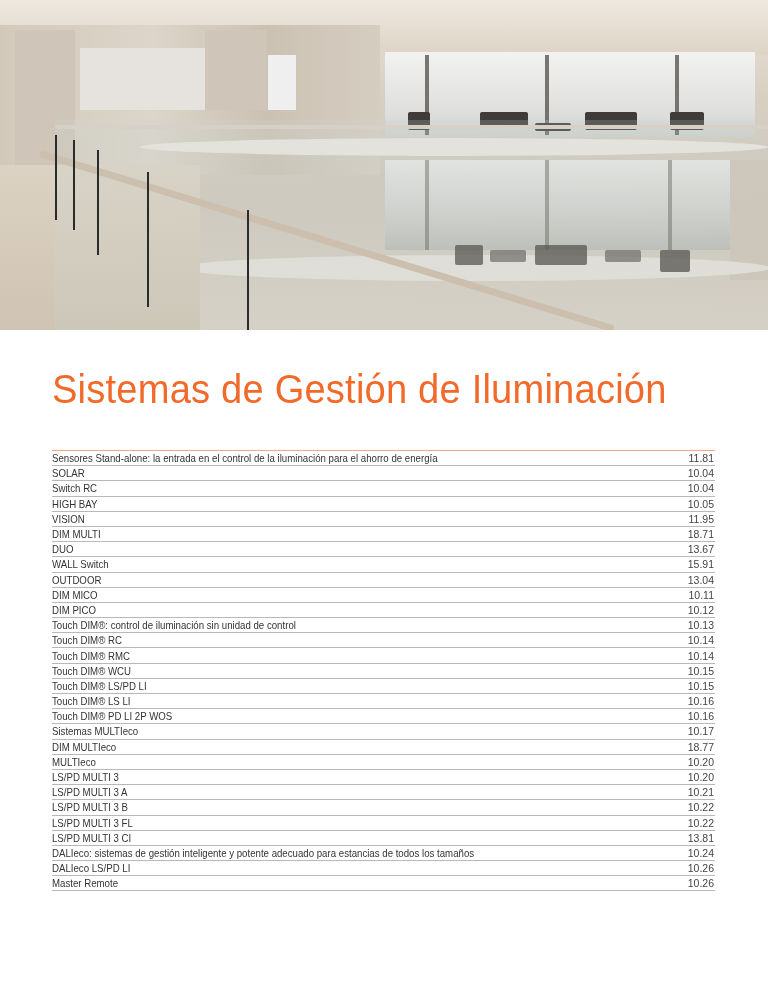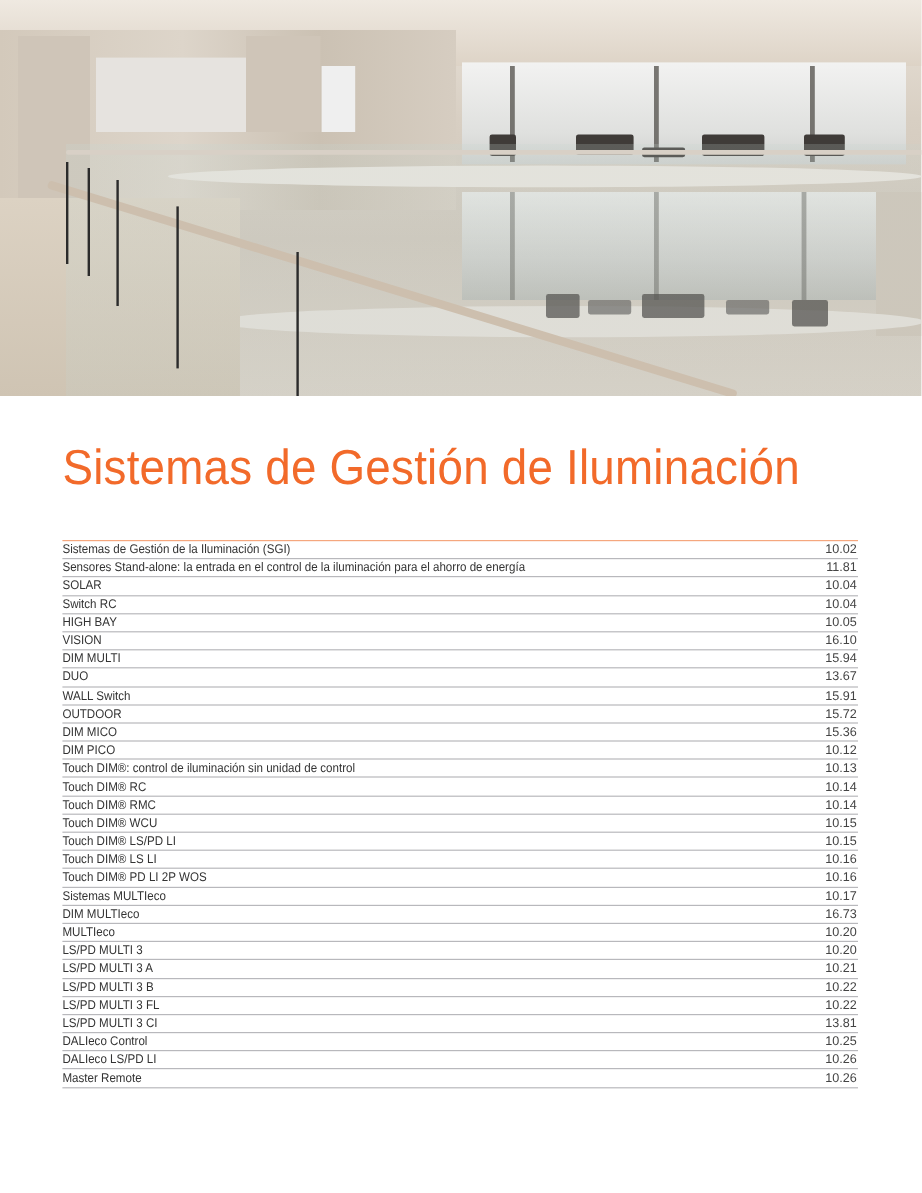--- a/index.html
+++ b/index.html
@@ -91,62 +91,58 @@
   <div class="post" style="left:73px;top:140px;height:90px;"></div>
   <div class="post" style="left:97px;top:150px;height:105px;"></div>
   <div class="post" style="left:147px;top:172px;height:135px;"></div>
   <div class="post" style="left:247px;top:210px;height:120px;"></div>
 </div>
 
 <h1 class="title">Sistemas de Gestión de Iluminación</h1>
 
 <div class="toc" id="toc">
     <div class="toc-row">
-      <span class="label">Sistemas de Gestión de la Iluminación (SGI)</span>
-      <span class="page">10.02</span>
-    </div>
-    <div class="toc-row">
       <span class="label">Sensores Stand-alone: la entrada en el control de la iluminación para el ahorro de energía</span>
       <span class="page">11.81</span>
     </div>
     <div class="toc-row">
       <span class="label">SOLAR</span>
       <span class="page">10.04</span>
     </div>
     <div class="toc-row">
       <span class="label">Switch RC</span>
       <span class="page">10.04</span>
     </div>
     <div class="toc-row">
       <span class="label">HIGH BAY</span>
       <span class="page">10.05</span>
     </div>
     <div class="toc-row">
       <span class="label">VISION</span>
-      <span class="page">16.10</span>
+      <span class="page">11.95</span>
     </div>
     <div class="toc-row">
       <span class="label">DIM MULTI</span>
-      <span class="page">15.94</span>
+      <span class="page">18.71</span>
     </div>
     <div class="toc-row">
       <span class="label">DUO</span>
       <span class="page">13.67</span>
     </div>
     <div class="toc-row">
       <span class="label">WALL Switch</span>
       <span class="page">15.91</span>
     </div>
     <div class="toc-row">
       <span class="label">OUTDOOR</span>
-      <span class="page">15.72</span>
+      <span class="page">13.04</span>
     </div>
     <div class="toc-row">
       <span class="label">DIM MICO</span>
-      <span class="page">15.36</span>
+      <span class="page">10.11</span>
     </div>
     <div class="toc-row">
       <span class="label">DIM PICO</span>
       <span class="page">10.12</span>
     </div>
     <div class="toc-row">
       <span class="label">Touch DIM®: control de iluminación sin unidad de control</span>
       <span class="page">10.13</span>
     </div>
     <div class="toc-row">
@@ -172,21 +168,21 @@
     <div class="toc-row">
       <span class="label">Touch DIM® PD LI 2P WOS</span>
       <span class="page">10.16</span>
     </div>
     <div class="toc-row">
       <span class="label">Sistemas MULTIeco</span>
       <span class="page">10.17</span>
     </div>
     <div class="toc-row">
       <span class="label">DIM MULTIeco</span>
-      <span class="page">16.73</span>
+      <span class="page">18.77</span>
     </div>
     <div class="toc-row">
       <span class="label">MULTIeco</span>
       <span class="page">10.20</span>
     </div>
     <div class="toc-row">
       <span class="label">LS/PD MULTI 3</span>
       <span class="page">10.20</span>
     </div>
     <div class="toc-row">
@@ -199,22 +195,22 @@
     </div>
     <div class="toc-row">
       <span class="label">LS/PD MULTI 3 FL</span>
       <span class="page">10.22</span>
     </div>
     <div class="toc-row">
       <span class="label">LS/PD MULTI 3 CI</span>
       <span class="page">13.81</span>
     </div>
     <div class="toc-row">
-      <span class="label">DALIeco Control</span>
-      <span class="page">10.25</span>
+      <span class="label">DALIeco: sistemas de gestión inteligente y potente adecuado para estancias de todos los tamaños</span>
+      <span class="page">10.24</span>
     </div>
     <div class="toc-row">
       <span class="label">DALIeco LS/PD LI</span>
       <span class="page">10.26</span>
     </div>
     <div class="toc-row">
       <span class="label">Master Remote</span>
       <span class="page">10.26</span>
     </div>
   </div>

